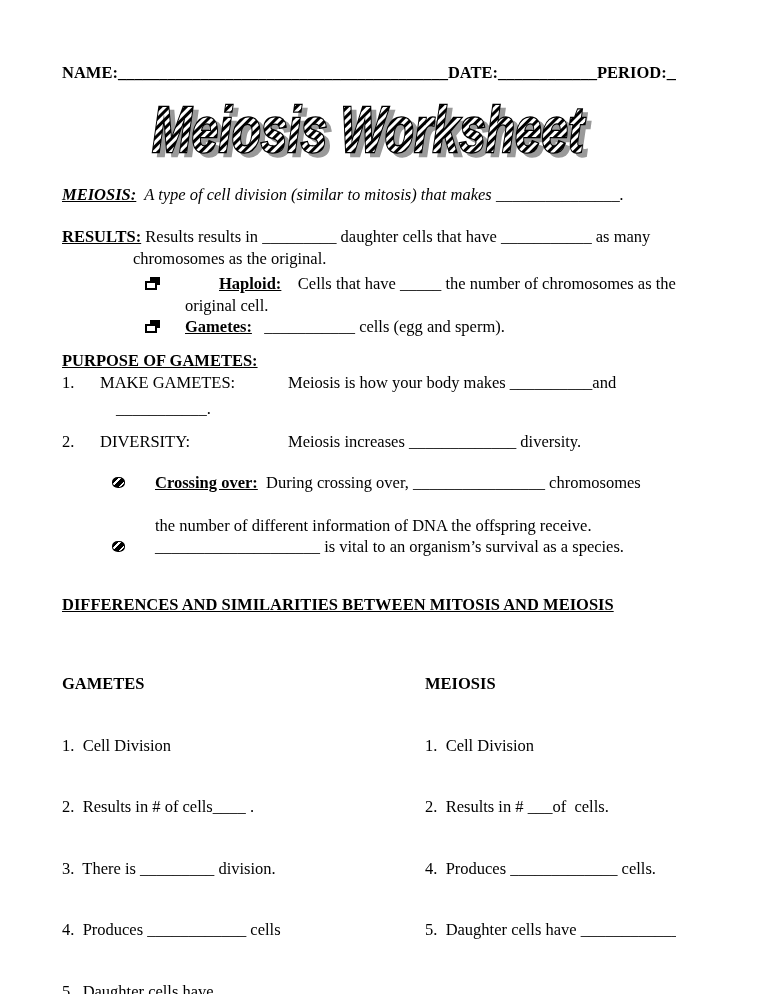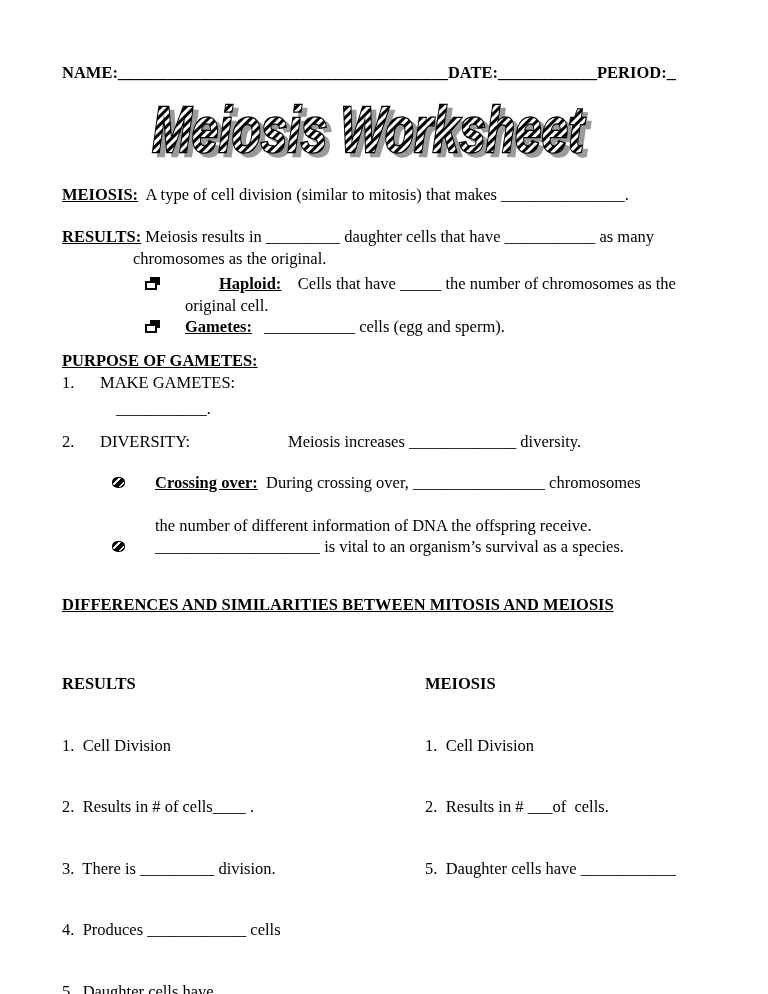--- a/index.html
+++ b/index.html
@@ -53,69 +53,71 @@
     <defs>
       <pattern id="hatch" patternUnits="userSpaceOnUse" width="6" height="6" patternTransform="rotate(-45)">
         <rect width="6" height="6" fill="#ffffff"></rect>
         <rect width="6" height="3" fill="#000000"></rect>
       </pattern>
     </defs>
     <text class="wordart wordart-shadow" x="9" y="64" textLength="432" lengthAdjust="spacingAndGlyphs">Meiosis Worksheet</text>
     <text class="wordart wordart-main" x="4" y="60" textLength="432" lengthAdjust="spacingAndGlyphs">Meiosis Worksheet</text>
   </svg>
 
-  <div class="line" style="left:62px;top:184px;"><span class="bu">MEIOSIS:</span><span>  A type of cell division (similar to mitosis) that makes _______________.</span></div>
+  <div class="line" style="left:62px;top:184px;font-style:italic;"><span class="bu">MEIOSIS:</span><span>  A type of cell division (similar to mitosis) that makes _______________.</span></div>
 
-  <div class="line" style="left:62px;top:226px;"><span class="bu">RESULTS:</span><span> Meiosis results in _________ daughter cells that have ___________ as many</span></div>
+  <div class="line" style="left:62px;top:226px;"><span class="bu">RESULTS:</span><span> Results results in _________ daughter cells that have ___________ as many</span></div>
   <div class="line" style="left:133px;top:248px;">chromosomes as the original.</div>
 
   <span class="box-bullet" style="left:145px;top:277px;">
       <span class="back"></span>
       <span class="front"></span>
     </span>
   <div class="line" style="left:185px;top:273px;margin-left:34px;"><span class="bu">Haploid:</span><span>    Cells that have _____ the number of chromosomes as the</span></div>
   <div class="line" style="left:185px;top:295px;text-align:right;">original cell.</div>
 
   <span class="box-bullet" style="left:145px;top:320px;">
       <span class="back"></span>
       <span class="front"></span>
     </span>
   <div class="line" style="left:185px;top:316px;"><span class="bu">Gametes:</span><span>   ___________ cells (egg and sperm).</span></div>
 
   <div class="line bu" style="left:62px;top:350px;">PURPOSE OF GAMETES:</div>
 
   <div class="line" style="left:62px;top:372px;">1.</div>
   <div class="line" style="left:100px;top:372px;">MAKE GAMETES:</div>
+  <div class="line" style="left:288px;top:372px;">Meiosis is how your body makes __________and</div>
   <div class="line" style="left:116px;top:398px;">___________.</div>
 
   <div class="line" style="left:62px;top:431px;">2.</div>
   <div class="line" style="left:100px;top:431px;">DIVERSITY:</div>
   <div class="line" style="left:288px;top:431px;">Meiosis increases _____________ diversity.</div>
 
   <span class="ball-bullet" style="left:112px;top:477px;"></span>
   <div class="line" style="left:155px;top:472px;"><span class="bu">Crossing over:</span><span>  During crossing over, ________________ chromosomes</span></div>
   <div class="line" style="left:155px;top:515px;">the number of different information of DNA the offspring receive.</div>
 
   <span class="ball-bullet" style="left:112px;top:541px;"></span>
   <div class="line" style="left:155px;top:536px;">____________________ is vital to an organism’s survival as a species.</div>
 
   <div class="line bu" style="left:62px;top:594px;">DIFFERENCES AND SIMILARITIES BETWEEN MITOSIS AND MEIOSIS</div>
 
   <div class="cmp-col" style="left:62px;top:633px;">
-    <div class="hd">RESULTS</div>
+    <div class="hd">GAMETES</div>
     <div>1.  Cell Division</div>
     <div>2.  Results in # of cells____ .</div>
     <div>3.  There is _________ division.</div>
     <div>4.  Produces ____________ cells</div>
     <div>5.  Daughter cells have ____________</div>
     
   </div>
 
   <div class="cmp-col" style="left:425px;top:633px;">
     <div class="hd">MEIOSIS</div>
     <div>1.  Cell Division</div>
     <div>2.  Results in # ___of  cells.</div>
+    <div>4.  Produces _____________ cells.</div>
     <div>5.  Daughter cells have ____________</div>
     
     
   </div>
 
 </div>
 
 </body></html>

